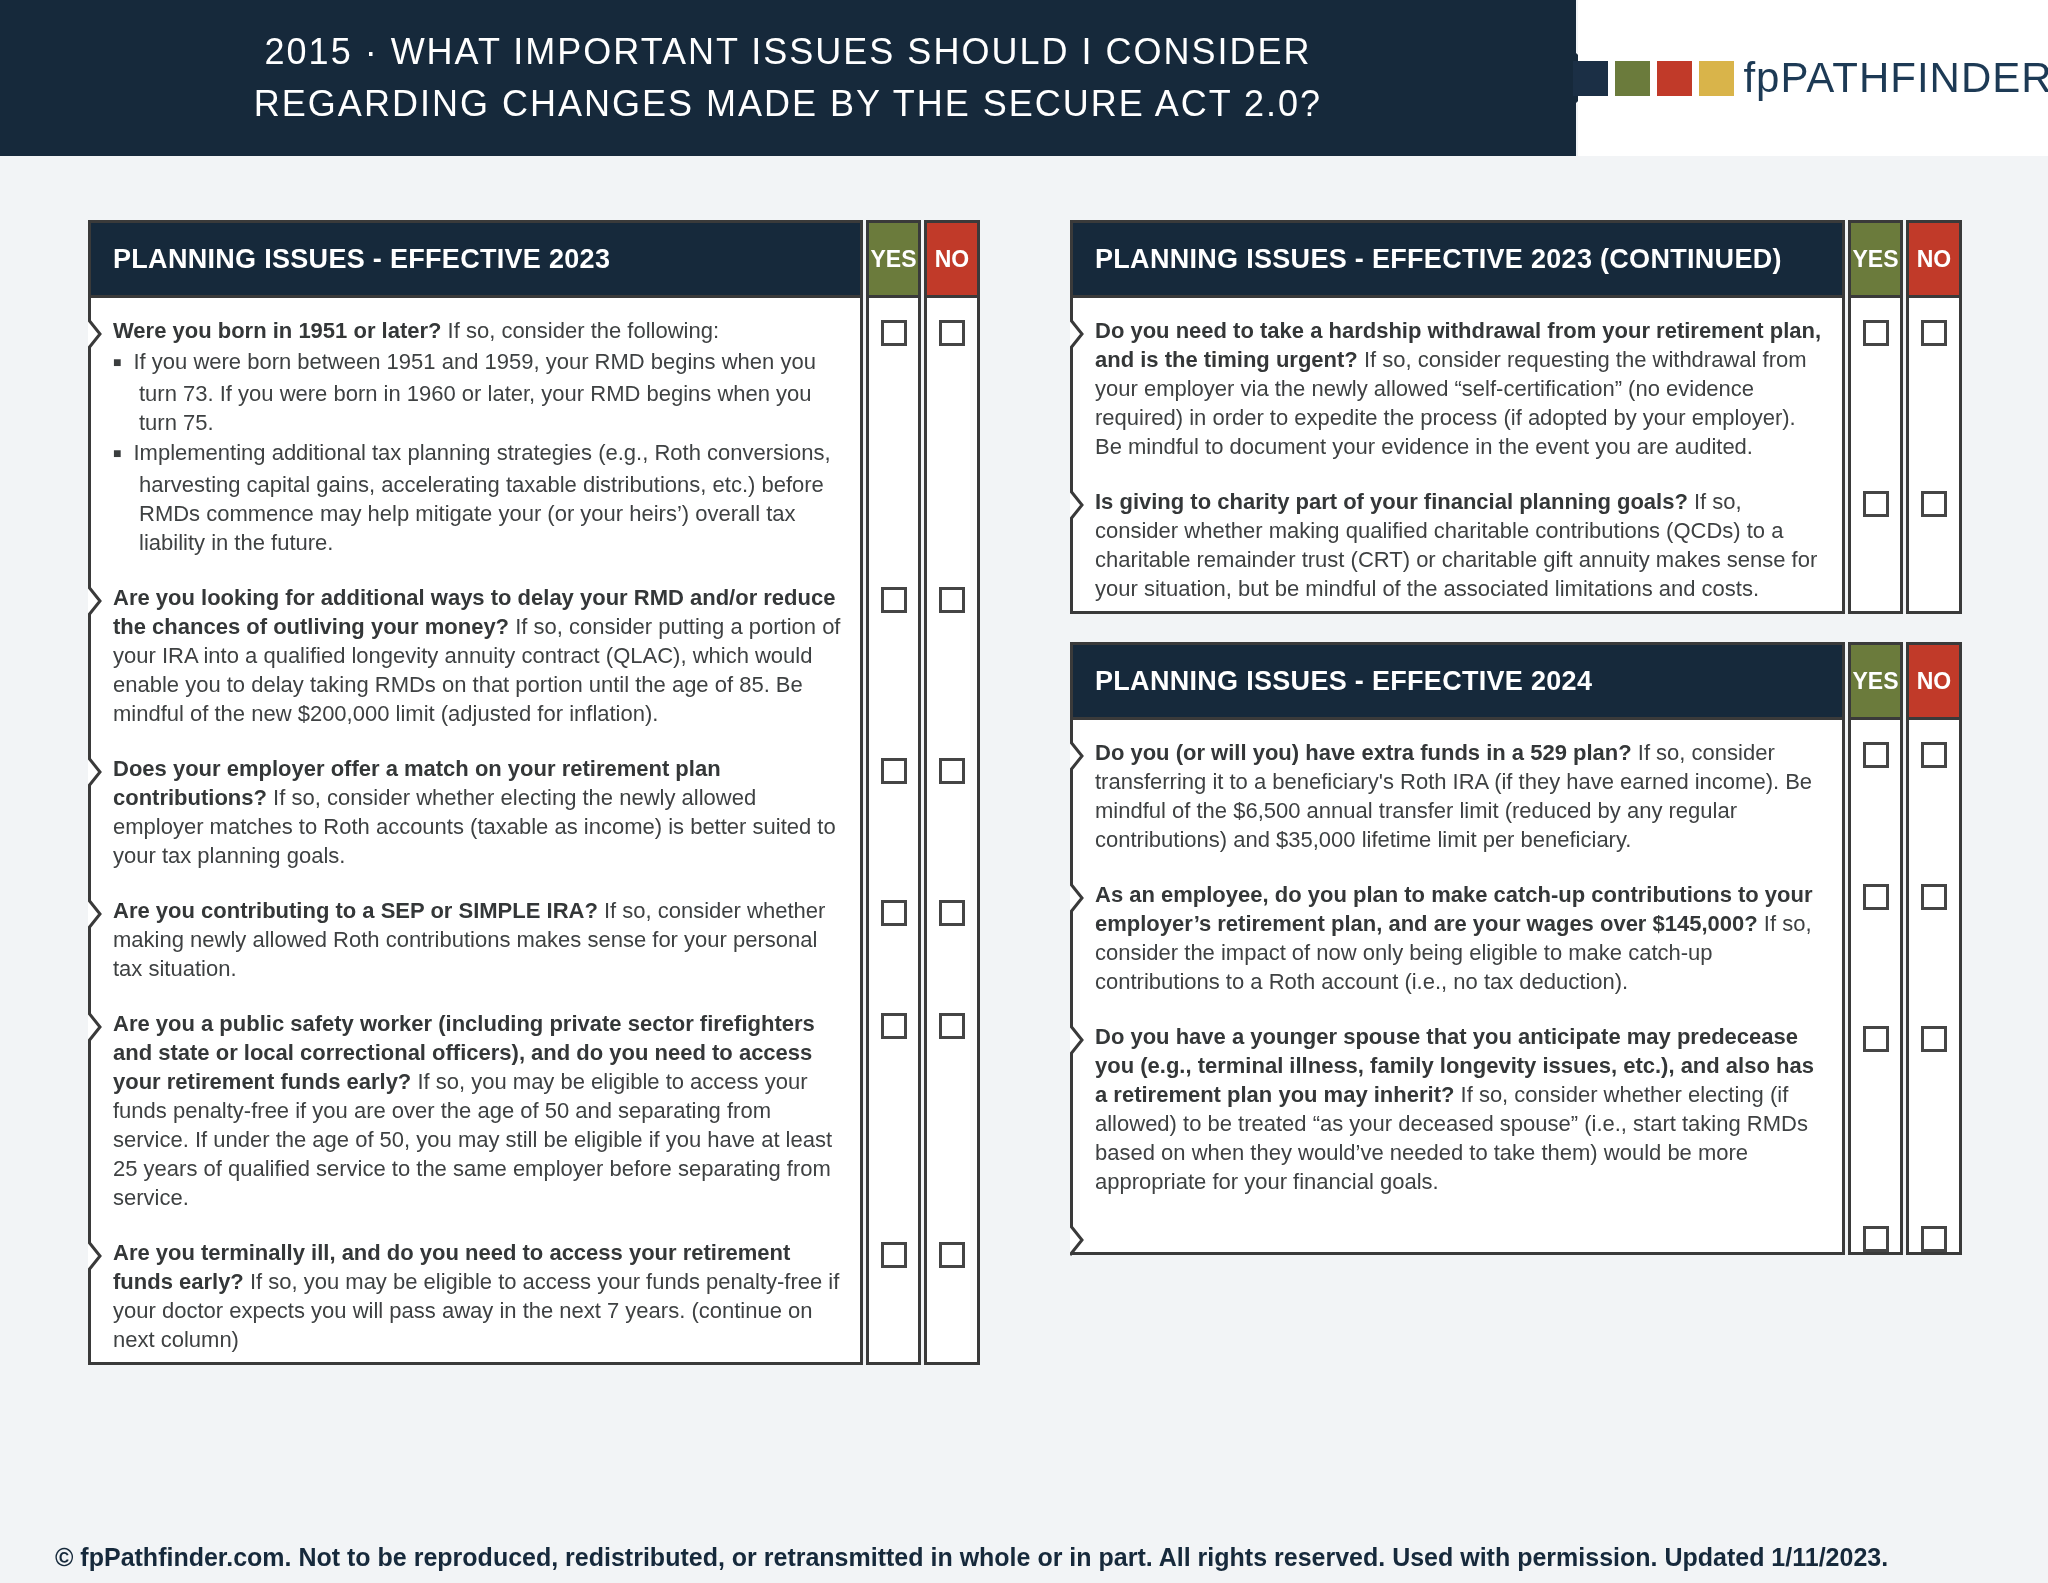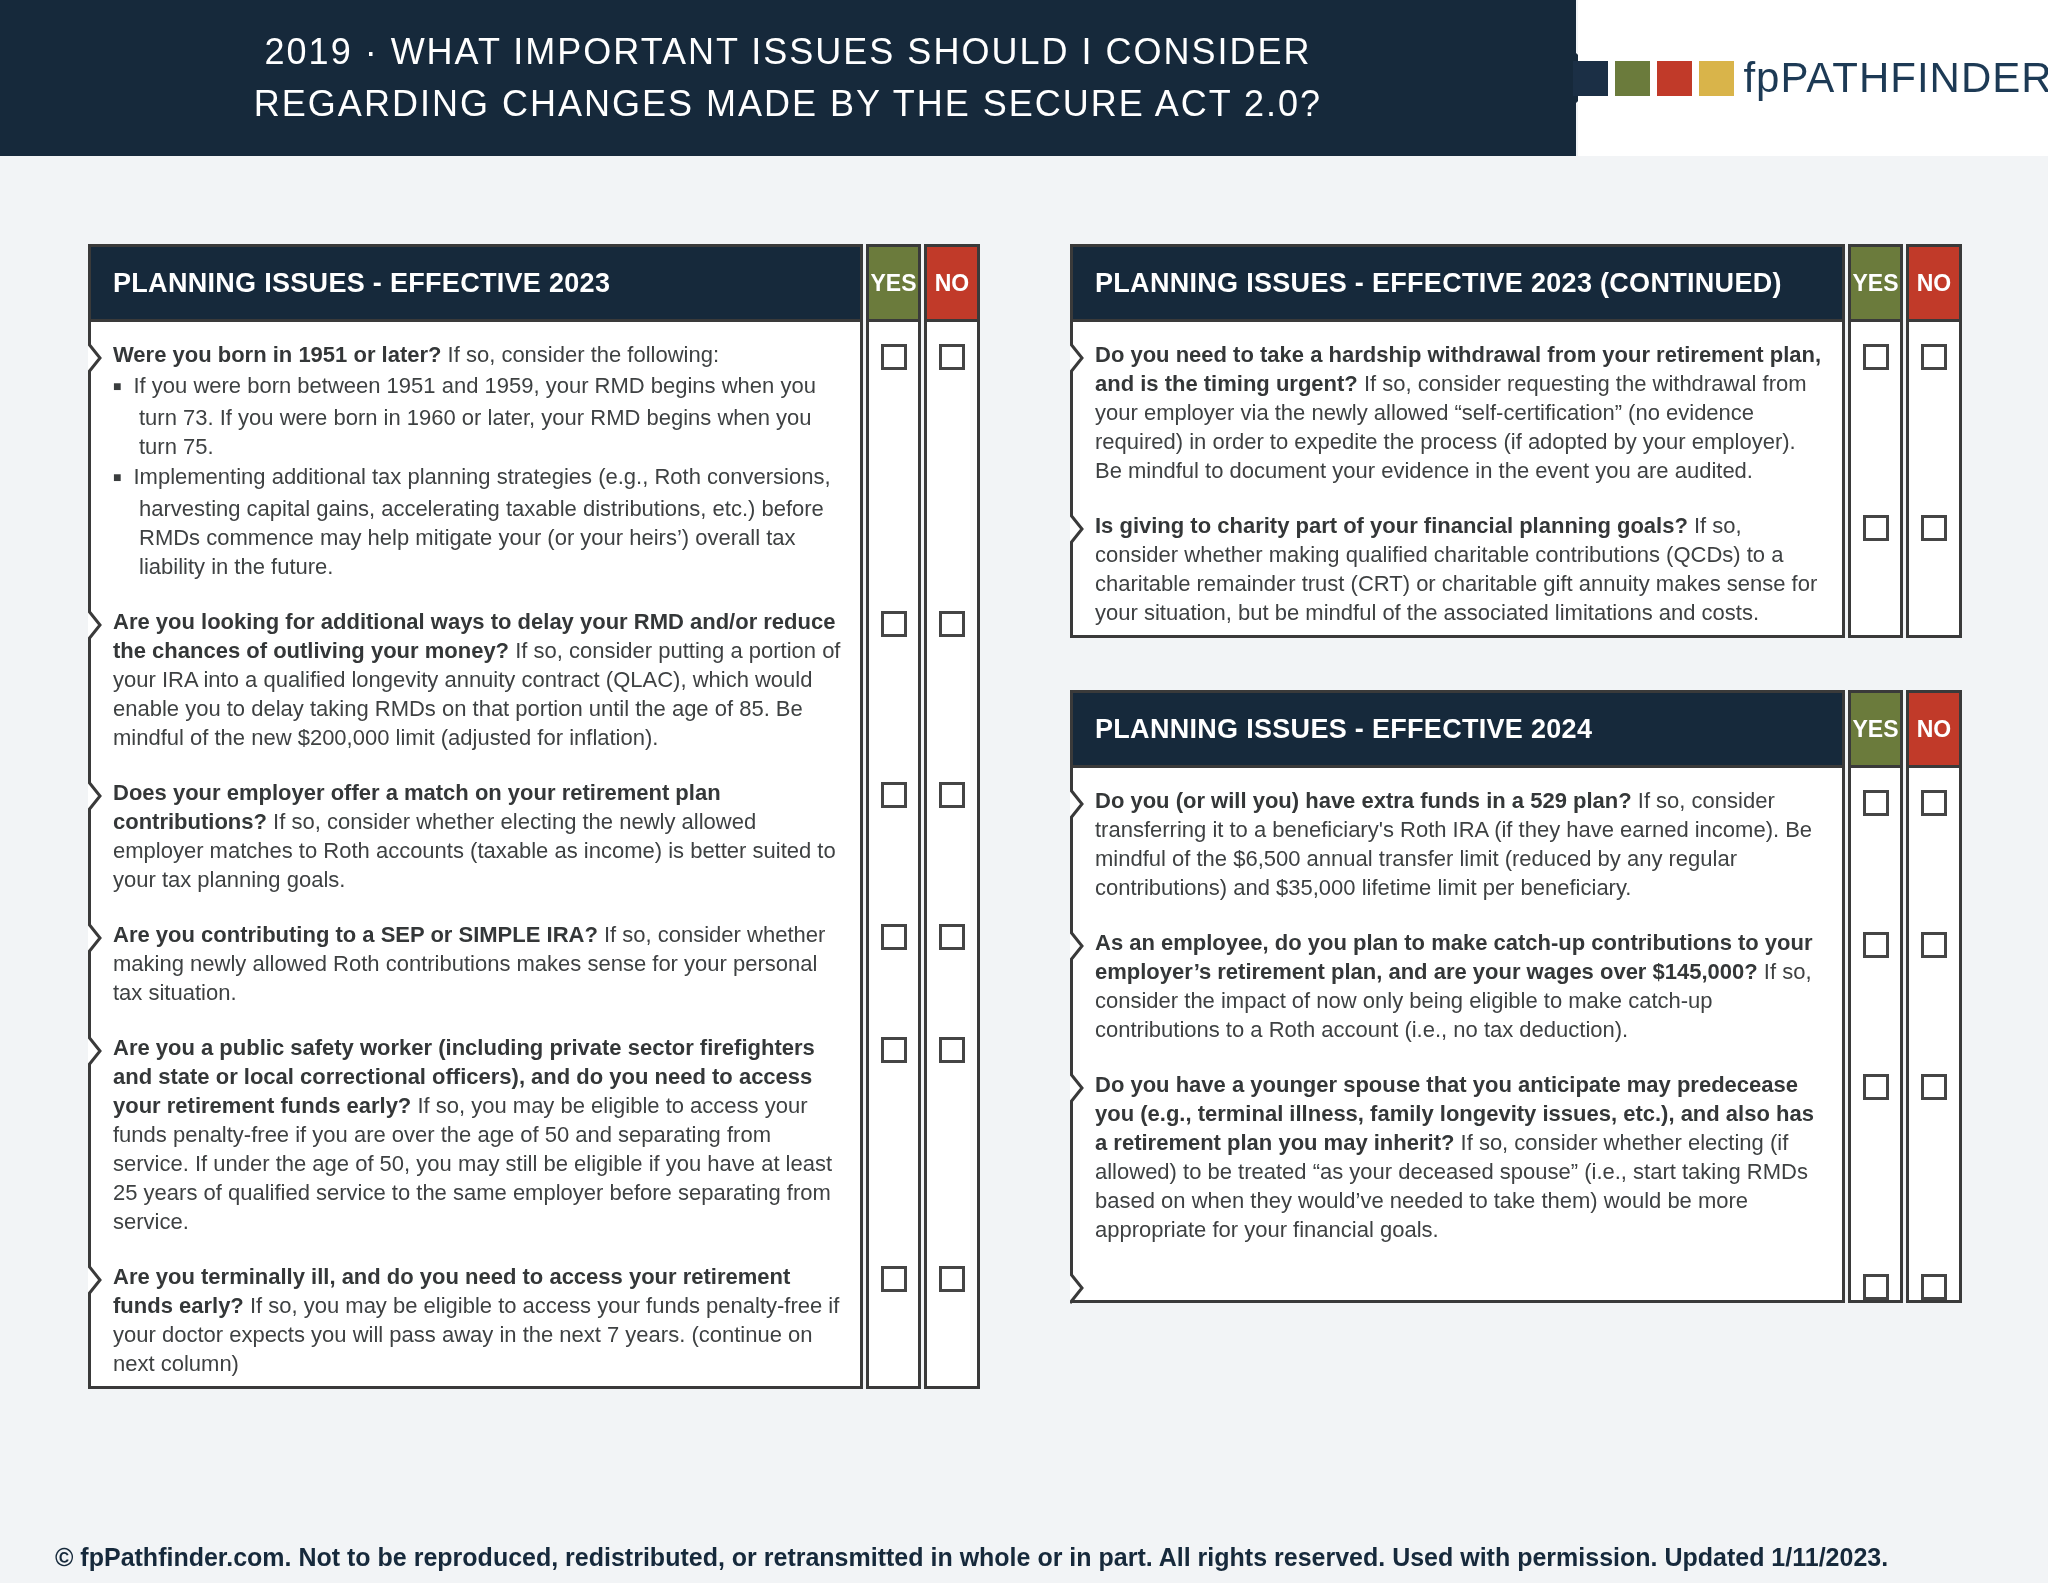--- a/index.html
+++ b/index.html
@@ -35,21 +35,21 @@
   }
   .logo-squares{display:flex; gap:7px;}
   .logo-sq{width:35px; height:35px; display:block;}
   .logo-text{font-size:42px; font-weight:400; letter-spacing:1px; color:var(--logo_navy);}
   
   .col{position:absolute; top:220px; width:892px; display:flex; flex-direction:column; gap:28px;}
   .col-left{left:88px;}
   .col-right{left:1070px;}
   
   .panel{
-    display:grid; grid-template-columns:1fr 55px 56px; column-gap:3px; width:892px;margin-top:24px;
+    display:grid; grid-template-columns:1fr 55px 56px; column-gap:3px; width:892px;
   }
   .cell{background:var(--panel_bg);}
   .head-title{
     background:var(--navy); color:#fff; font-size:27px; font-weight:700; letter-spacing:.3px;
     display:flex; align-items:center; padding-left:22px; height:78px;
     border:3px solid var(--border);
   }
   .head-yes,.head-no{
     color:#fff; font-size:23px; font-weight:700; height:78px;
     display:flex; align-items:center; justify-content:center;
@@ -84,21 +84,21 @@
   
   .footer{
     position:absolute; left:55px; top:1543px; width:1940px;
     font-size:25px; font-weight:700; color:var(--navy);
   }
 </style>
 </head>
 <body>
 
 <header class="band">
-  <div class="title-line">2019 · WHAT IMPORTANT ISSUES SHOULD I CONSIDER</div>
+  <div class="title-line">2015 · WHAT IMPORTANT ISSUES SHOULD I CONSIDER</div>
   <div class="title-line">REGARDING CHANGES MADE BY THE SECURE ACT 2.0?</div>
 </header>
 
 <div class="logo-box">
   <div class="logo-squares">
     <span class="logo-sq" style="background: rgb(27, 47, 69);"></span>
     <span class="logo-sq" style="background: rgb(107, 123, 60);"></span>
     <span class="logo-sq" style="background: rgb(193, 58, 41);"></span>
     <span class="logo-sq" style="background: rgb(217, 180, 74);"></span>
   </div>

